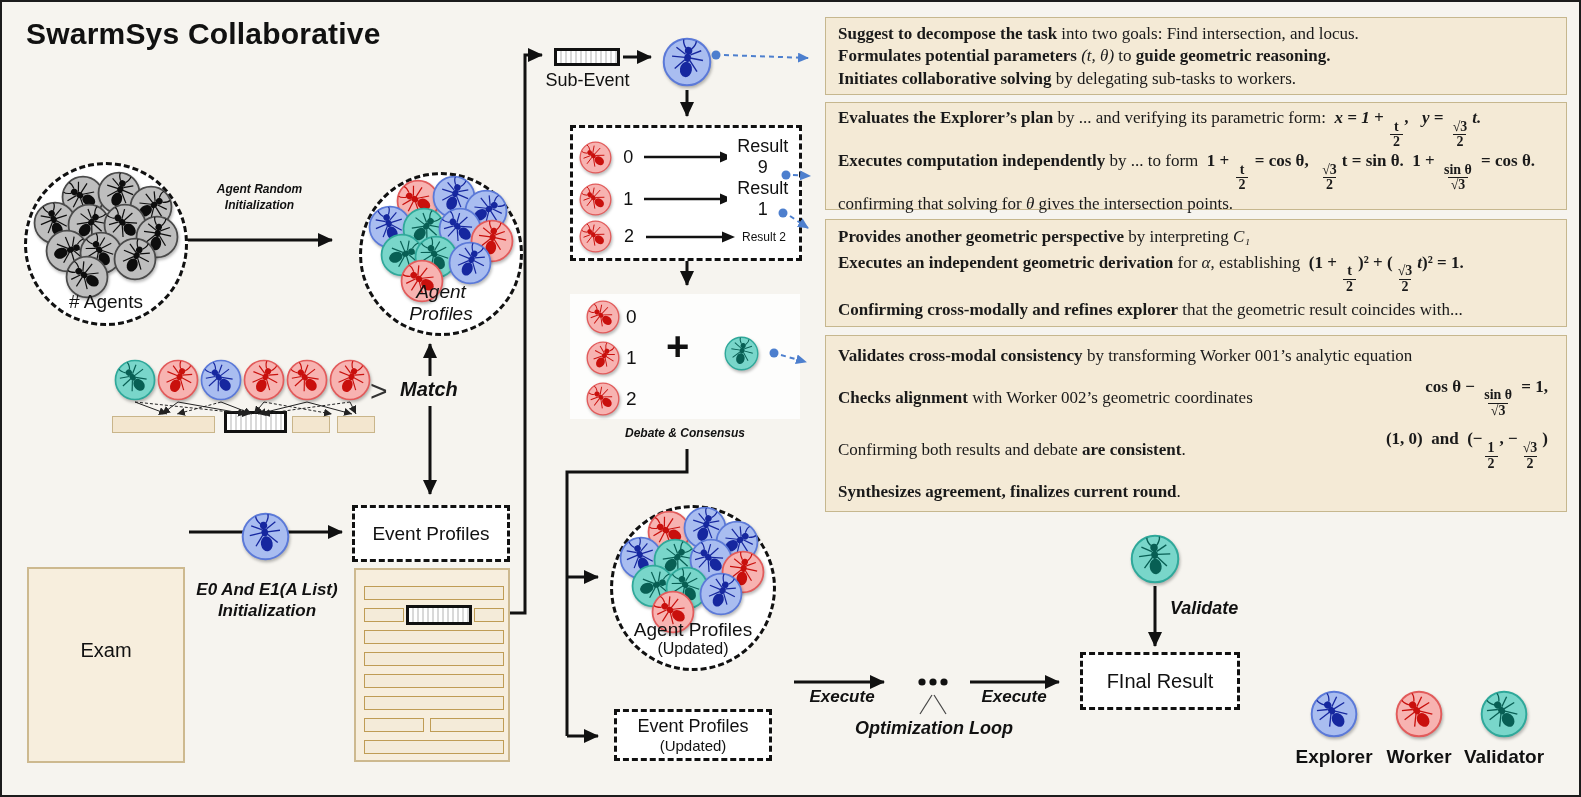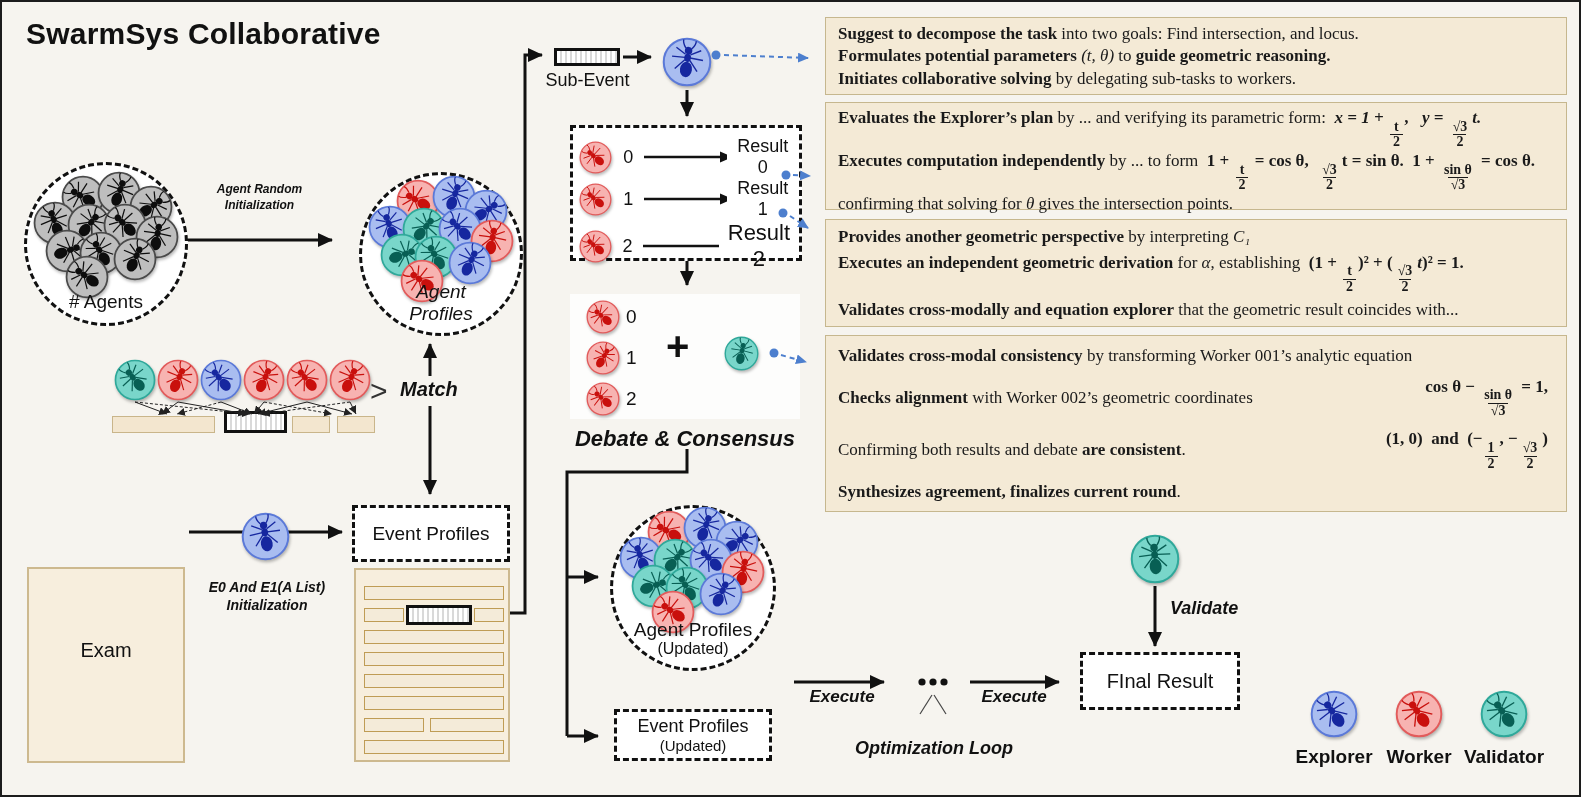--- a/index.html
+++ b/index.html
@@ -743,21 +743,21 @@
             <path d="M22 18.5 L29 26.5"></path>
       </g>
       <g fill="#16279f">
         <circle cx="20" cy="10.8" r="3"></circle>
         <ellipse cx="20" cy="16.6" rx="2.7" ry="3.3"></ellipse>
         <ellipse cx="20" cy="26" rx="4.8" ry="6.2"></ellipse>
       </g>
     </g>
       </svg>
     </div>
-  <div class="abs lbl-bold-italic prelines" style="left:180px;top:577px;width:170px;font-size:14px;line-height:1.25;">E0 And E1(A List)
+  <div class="abs lbl-bold-italic prelines" style="left:180px;top:577px;width:170px;font-size:17px;line-height:1.25;">E0 And E1(A List)
 Initialization</div>
 
   <div class="abs dash-box" style="left:350px;top:503px;width:158px;height:57px;font-size:19px;">Event Profiles</div>
 
   <div class="abs panel" style="left:352px;top:566px;width:156px;height:194px;">
     <div class="bar" style="left:8px;top:16px;width:140px;height:14px;"></div>
     <div class="bar" style="left:8px;top:38px;width:40px;height:14px;"></div>
     <div class="bar" style="left:118px;top:38px;width:30px;height:14px;"></div>
     <div class="stripebox" style="left:50px;top:35px;width:66px;height:20px;"></div>
     <div class="bar" style="left:8px;top:60px;width:140px;height:14px;"></div>
@@ -816,21 +816,21 @@
         <ellipse cx="20" cy="26" rx="4.8" ry="6.2"></ellipse>
       </g>
     </g>
           </svg>
         </span>
         <span style="font-size:18px;margin-left:8px;width:18px;">0</span>
         <svg width="92" height="14" style="margin:0 6px;">
           <line x1="2" y1="7" x2="78" y2="7" stroke="#111" stroke-width="2.6"></line>
           <polygon points="78,1.5 91,7 78,12.5" fill="#111"></polygon>
         </svg>
-        <span style="font-size:18px;">Result 0</span>
+        <span style="font-size:18px;">Result 9</span>
       </div>
       <div class="row-flex">
         <span class="ant" style="position:relative;width:33px;height:33px;flex:none;">
           <svg viewBox="0 0 40 40">
     <circle cx="20" cy="20" r="18.6" fill="#f7b3b1" stroke="#e25b5b" stroke-width="1.6"></circle>
     <g transform="rotate(-50 20 20)">
       <g stroke="#c9100d" stroke-width="1.1" fill="none">
         <path d="M17.5 9 Q14.5 5 15 2.5"></path>
                 <path d="M22.5 9 Q25.5 5 25 2.5"></path>
         <path d="M18 14 L10 9.5"></path>
@@ -876,21 +876,21 @@
         <ellipse cx="20" cy="26" rx="4.8" ry="6.2"></ellipse>
       </g>
     </g>
           </svg>
         </span>
         <span style="font-size:18px;margin-left:8px;width:18px;">2</span>
         <svg width="92" height="14" style="margin:0 6px;">
           <line x1="2" y1="7" x2="78" y2="7" stroke="#111" stroke-width="2.6"></line>
           <polygon points="78,1.5 91,7 78,12.5" fill="#111"></polygon>
         </svg>
-        <span style="font-size:22px;text-align:center;">Result 2</span>
+        <span style="font-size:12px;text-align:center;">Result 2</span>
       </div>
     </div>
 
   <div class="abs" style="left:568px;top:292px;width:230px;height:125px;background:#fdfdfc;">
     <div id="debate-ants">
         <div class="ant" style="left: 16px; top: 6px; width: 34px; height: 34px;">
           <svg viewBox="0 0 40 40">
     <circle cx="20" cy="20" r="18.6" fill="#f7b3b1" stroke="#e25b5b" stroke-width="1.6"></circle>
     <g transform="rotate(-50 20 20)">
       <g stroke="#c9100d" stroke-width="1.1" fill="none">
@@ -976,21 +976,21 @@
       </g>
       <g fill="#085f54">
         <circle cx="20" cy="10.8" r="3"></circle>
         <ellipse cx="20" cy="16.6" rx="2.7" ry="3.3"></ellipse>
         <ellipse cx="20" cy="26" rx="4.8" ry="6.2"></ellipse>
       </g>
     </g>
         </svg>
       </div>
   </div>
-  <div class="abs lbl-bold-italic" style="left:568px;top:424px;width:230px;font-size:22px;">Debate &amp; Consensus</div>
+  <div class="abs lbl-bold-italic" style="left:568px;top:424px;width:230px;font-size:12px;">Debate &amp; Consensus</div>
 
   <div class="abs dash-circle" style="left:608px;top:503px;width:160px;height:160px;">
     <div class="abs" style="left:0;top:-8px;width:158px;height:158px;">
         <div class="ant" style="left: 34px; top: 10px; width: 44px; height: 44px;">
           <svg viewBox="0 0 40 40">
     <circle cx="20" cy="20" r="18.6" fill="#f7b3b1" stroke="#e25b5b" stroke-width="1.6"></circle>
     <g transform="rotate(-60 20 20)">
       <g stroke="#c9100d" stroke-width="1.1" fill="none">
         <path d="M17.5 9 Q14.5 5 15 2.5"></path>
                 <path d="M22.5 9 Q25.5 5 25 2.5"></path>
@@ -1236,21 +1236,21 @@
     </div>
   </div>
 
   <div class="abs dash-box" style="left:612px;top:707px;width:158px;height:52px;flex-direction:column;line-height:1.15;">
     <div style="font-size:18px;">Event Profiles</div>
     <div style="font-size:15px;">(Updated)</div>
   </div>
 
   <div class="abs lbl-bold-italic" style="left:800px;top:685px;width:80px;font-size:17px;">Execute</div>
   <div class="abs lbl-bold-italic" style="left:972px;top:685px;width:80px;font-size:17px;">Execute</div>
-  <div class="abs lbl-bold-italic" style="left:852px;top:716px;width:160px;font-size:18px;margin-top:20px;">Optimization Loop</div>
+  <div class="abs lbl-bold-italic" style="left:852px;top:716px;width:160px;font-size:18px;">Optimization Loop</div>
 
   <div class="abs dash-box" style="left:1078px;top:650px;width:160px;height:58px;font-size:20px;">FInal Result</div>
   <div class="ant" style="left:1128px;top:532px;width:50px;height:50px;">
       <svg viewBox="0 0 40 40">
     <circle cx="20" cy="20" r="18.6" fill="#79d6ca" stroke="#2fa89a" stroke-width="1.6"></circle>
     <g transform="rotate(-5 20 20)">
       <g stroke="#085f54" stroke-width="1.1" fill="none">
         <path d="M17.5 9 Q14.5 5 15 2.5"></path>
             <path d="M22.5 9 Q25.5 5 25 2.5"></path>
         <path d="M18 14 L10 9.5"></path>
@@ -1339,21 +1339,21 @@
       <div class="note-line"><span class="seg b">Initiates collaborative solving</span><span class="seg"> by delegating sub-tasks to workers.</span></div>
     </div>
   <div class="note" style="top:100px;height:108px;">
       <div class="note-line"><span class="seg b">Evaluates the Explorer’s plan</span><span class="seg"> by ... and verifying its parametric form:  </span><span class="seg b i">x = 1 + </span><span class="frac b"><span class="fn">t</span><span class="fd">2</span></span><span class="seg b i">,   y = </span><span class="frac b"><span class="fn">√3</span><span class="fd">2</span></span><span class="seg b i">t.</span></div>
       <div class="note-line"><span class="seg b">Executes computation independently</span><span class="seg"> by ... to form  </span><span class="seg b">1 + </span><span class="frac b"><span class="fn">t</span><span class="fd">2</span></span><span class="seg b"> = cos θ,  </span><span class="frac b"><span class="fn">√3</span><span class="fd">2</span></span><span class="seg b">t = sin θ.  1 + </span><span class="frac b"><span class="fn">sin θ</span><span class="fd">√3</span></span><span class="seg b"> = cos θ.</span></div>
       <div class="note-line"><span class="seg">confirming that solving for </span><span class="seg i">θ</span><span class="seg"> gives the intersection points.</span></div>
     </div>
   <div class="note" style="top:217px;height:108px;">
       <div class="note-line"><span class="seg b">Provides another geometric perspective</span><span class="seg"> by interpreting </span><span class="seg i">C₁</span></div>
       <div class="note-line"><span class="seg b">Executes an independent geometric derivation</span><span class="seg"> for </span><span class="seg i">α</span><span class="seg">, establishing  </span><span class="seg b">(1 + </span><span class="frac b"><span class="fn">t</span><span class="fd">2</span></span><span class="seg b">)² + (</span><span class="frac b"><span class="fn">√3</span><span class="fd">2</span></span><span class="seg b i">t</span><span class="seg b">)² = 1.</span></div>
-      <div class="note-line"><span class="seg b">Validates cross-modally and equation explorer</span><span class="seg"> that the geometric result coincides with...</span></div>
+      <div class="note-line"><span class="seg b">Confirming cross-modally and refines explorer</span><span class="seg"> that the geometric result coincides with...</span></div>
     </div>
   <div class="note" style="top:333px;height:177px;">
       <div class="note-line"><span class="seg b">Validates cross-modal consistency</span><span class="seg"> by transforming Worker 001’s analytic equation</span></div>
       <div class="note-line has-right"><span style="white-space: pre-wrap;"><span class="seg b">Checks alignment</span><span class="seg"> with Worker 002’s geometric coordinates</span></span><span style="white-space: pre-wrap;"><span class="seg b">cos θ − </span><span class="frac b"><span class="fn">sin θ</span><span class="fd">√3</span></span><span class="seg b"> = 1,</span></span></div>
       <div class="note-line has-right"><span style="white-space: pre-wrap;"><span class="seg">Confirming both results and debate </span><span class="seg b">are consistent</span><span class="seg">.</span></span><span style="white-space: pre-wrap;"><span class="seg b">(1, 0)</span><span class="seg b">  and  </span><span class="seg b">(−</span><span class="frac b"><span class="fn">1</span><span class="fd">2</span></span><span class="seg b">, −</span><span class="frac b"><span class="fn">√3</span><span class="fd">2</span></span><span class="seg b">)</span></span></div>
       <div class="note-line"><span class="seg b">Synthesizes agreement, finalizes current round</span><span class="seg">.</span></div>
     </div>
 
   <svg class="overlay" width="1581" height="797">
     <defs>

